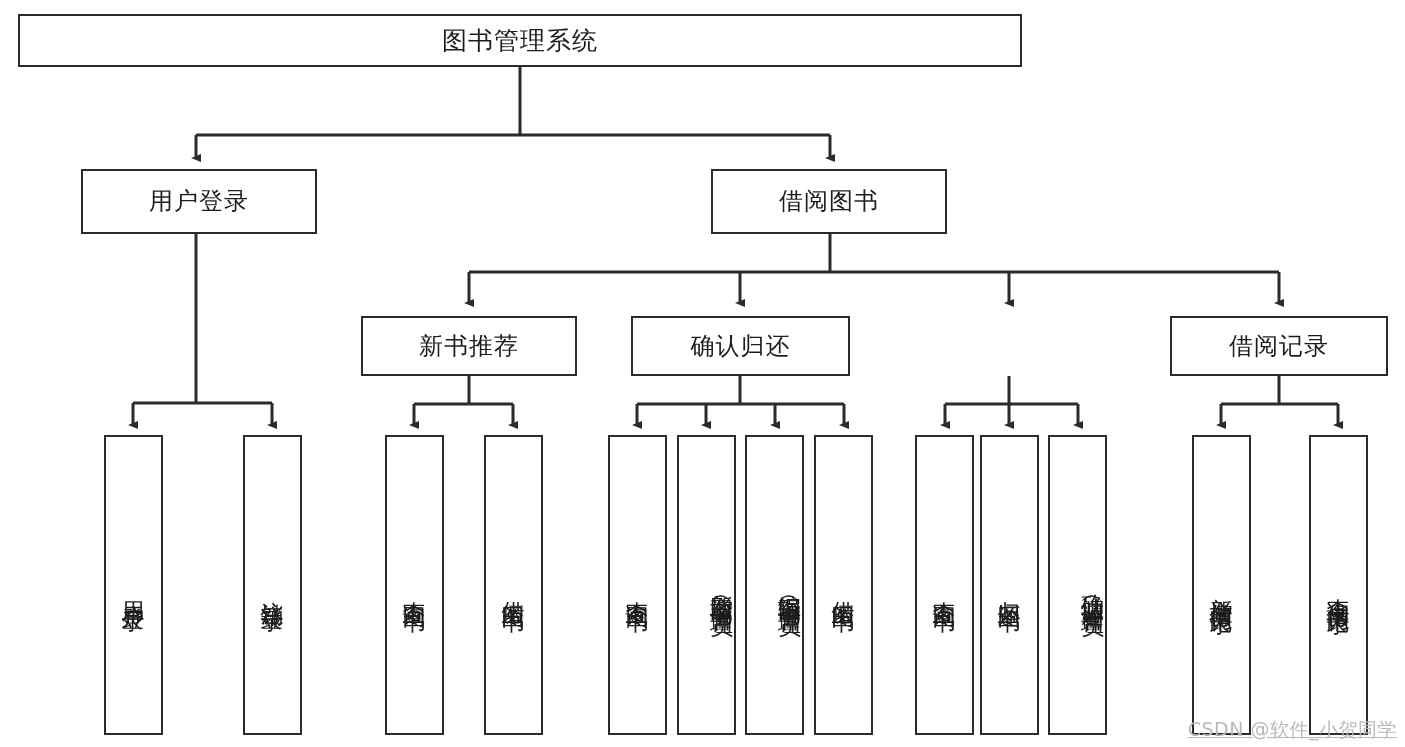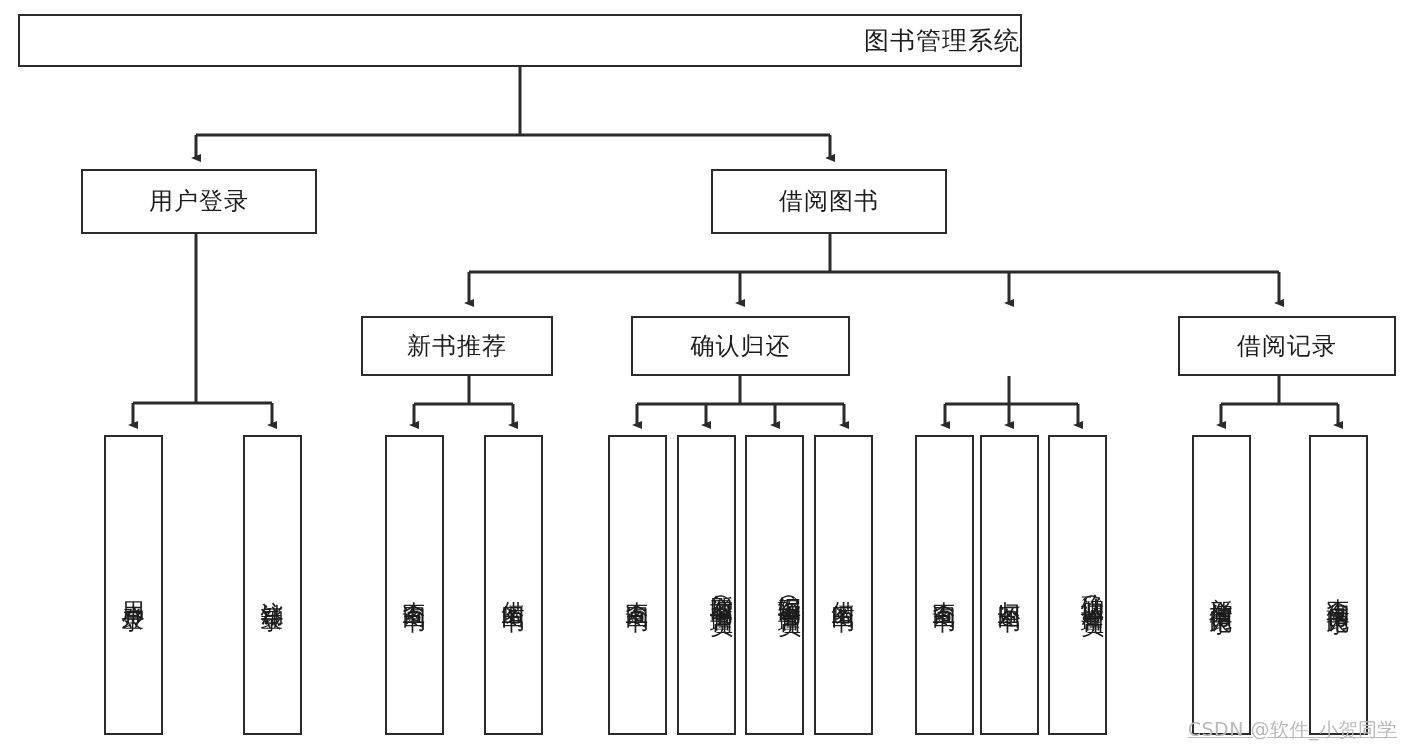--- a/index.html
+++ b/index.html
@@ -27,21 +27,20 @@
     justify-content: center;
     color: #1c1c1c;
   }
   .node.horiz {
     font-size: 24px;
     letter-spacing: 1px;
     line-height: 1.2;
   }
   .node.root {
     font-size: 25px;
-    justify-content: flex-end;
   }
   .node.vert {
     writing-mode: vertical-rl;
     text-orientation: upright;
     font-size: 23px;
     letter-spacing: 3px;
     align-items: flex-start;
     justify-content: center;
     padding-top: 8px;
     line-height: 1.05;
@@ -130,27 +129,27 @@
     <span>图书管理系统</span>
   </div>
 
   <div class="node horiz" style="left:81px; top:169px; width:236px; height:65px;">
     <span>用户登录</span>
   </div>
   <div class="node horiz" style="left:711px; top:169px; width:236px; height:65px;">
     <span>借阅图书</span>
   </div>
 
-  <div class="node horiz" style="left:361px; top:316px; width:192px; height:60px;">
+  <div class="node horiz" style="left:361px; top:316px; width:216px; height:60px;">
     <span>新书推荐</span>
   </div>
   <div class="node horiz" style="left:631px; top:316px; width:219px; height:60px;">
     <span>确认归还</span>
   </div>
-  <div class="node horiz" style="left:1170px; top:316px; width:218px; height:60px;margin-left:8px;">
+  <div class="node horiz" style="left:1170px; top:316px; width:218px; height:60px;">
     <span>借阅记录</span>
   </div>
 
   <div class="node vert mid-align" style="left:104px; top:435px; width:59px; height:300px;">
     <span>用户登录</span>
   </div>
   <div class="node vert mid-align" style="left:243px; top:435px; width:59px; height:300px;">
     <span>注销登录</span>
   </div>
 

